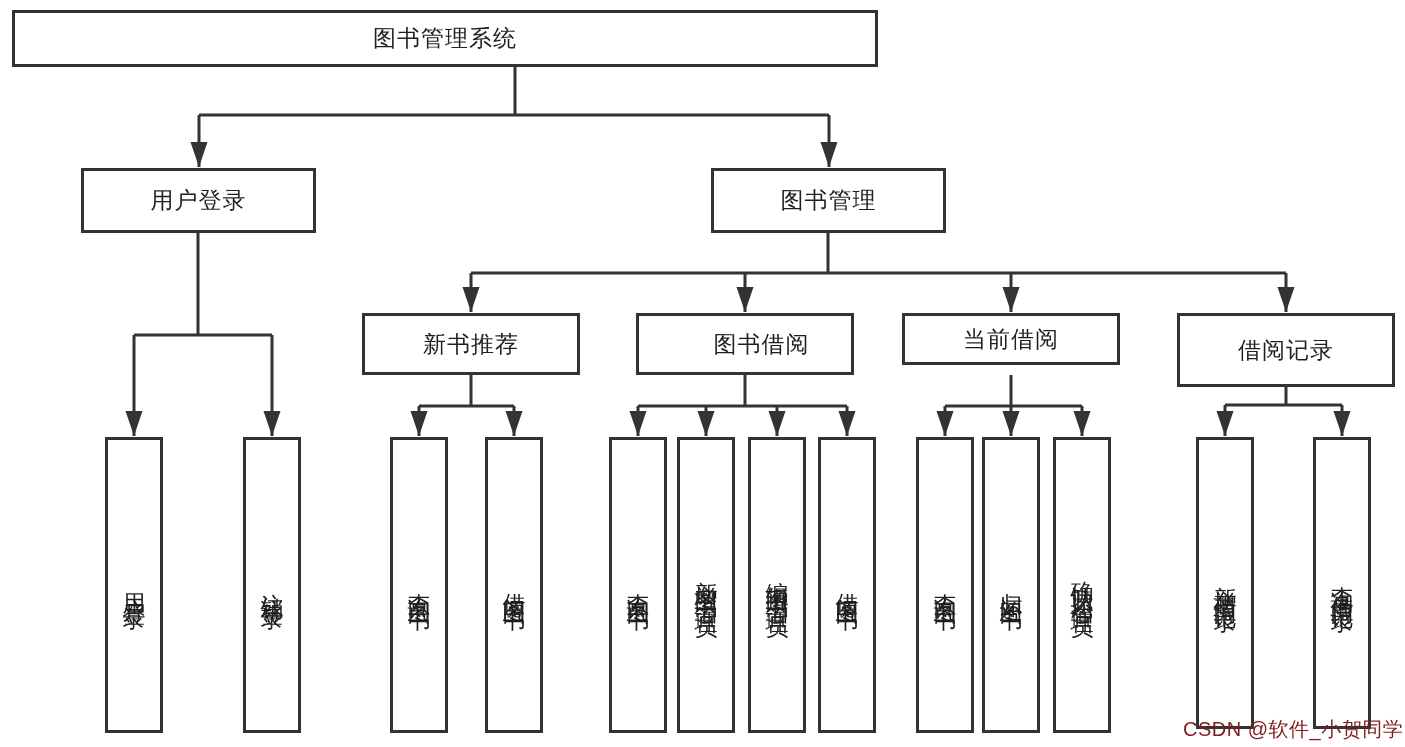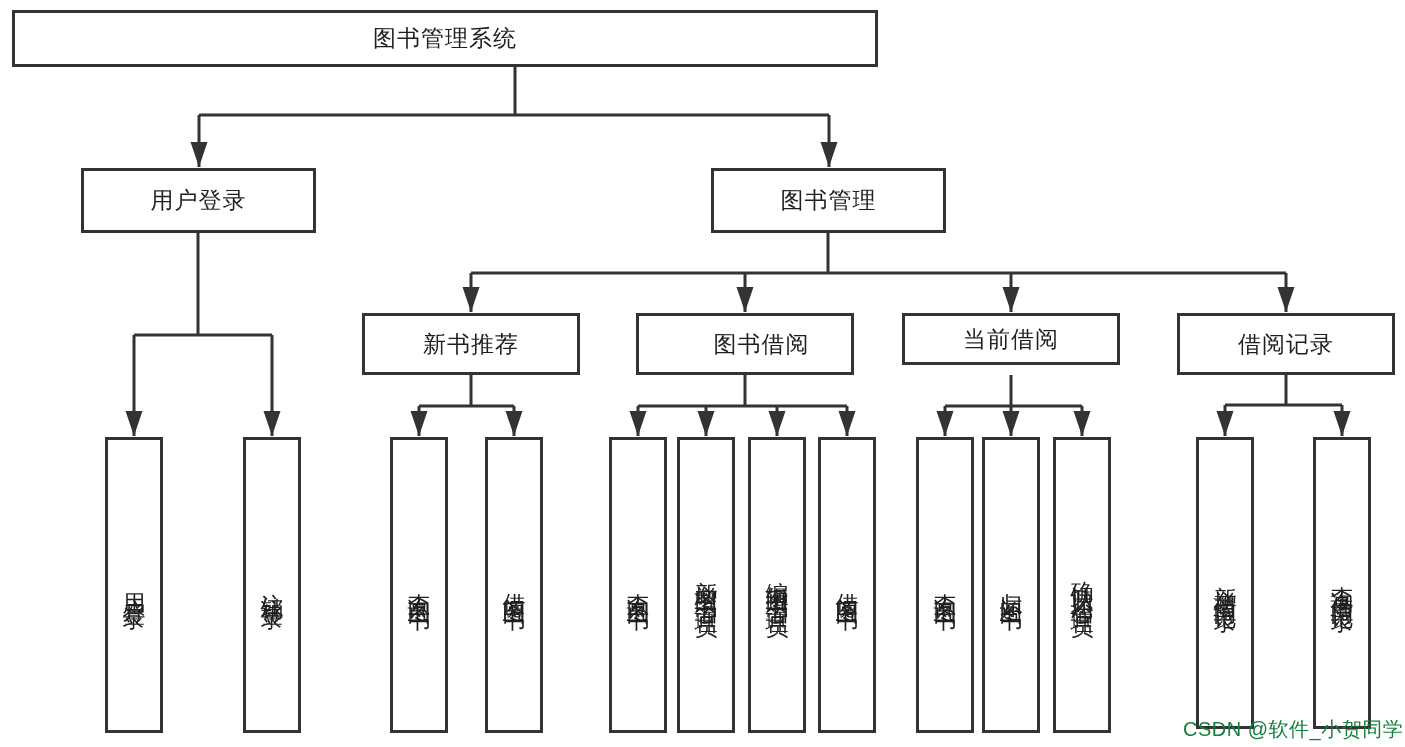--- a/index.html
+++ b/index.html
@@ -42,21 +42,21 @@
     writing-mode: vertical-rl;
     letter-spacing: 5px;
     line-height: 1;
     white-space: nowrap;
   }
   .watermark {
     position: absolute;
     left: 1183px;
     top: 716px;
     font-size: 20px;
-    color: #15803d;
+    color: #7f1d1d;
     letter-spacing: 0.5px;
     white-space: nowrap;
   }
 </style>
 </head>
 <body>
 
 <div class="stage">
 
   <svg class="connector-svg" viewBox="0 0 1405 747" xmlns="http://www.w3.org/2000/svg">
@@ -122,21 +122,21 @@
 
   <div class="node node-h" style="left:362px; top:313px; width:218px; height:62px;">
     <span>新书推荐</span>
   </div>
   <div class="node node-h" style="left:636px; top:313px; width:218px; height:62px;padding-left:33px;">
     <span>图书借阅</span>
   </div>
   <div class="node node-h" style="left:902px; top:313px; width:218px; height:52px;">
     <span>当前借阅</span>
   </div>
-  <div class="node node-h" style="left:1177px; top:313px; width:218px; height:62px;">
+  <div class="node node-h" style="left:1177px; top:313px; width:218px; height:74px;">
     <span>借阅记录</span>
   </div>
 
   <div class="node node-v" style="left:105px; top:437px; width:58px; height:296px;">
     <span class="vtext">用户登录</span>
   </div>
   <div class="node node-v" style="left:243px; top:437px; width:58px; height:296px;">
     <span class="vtext">注销登录</span>
   </div>
 

